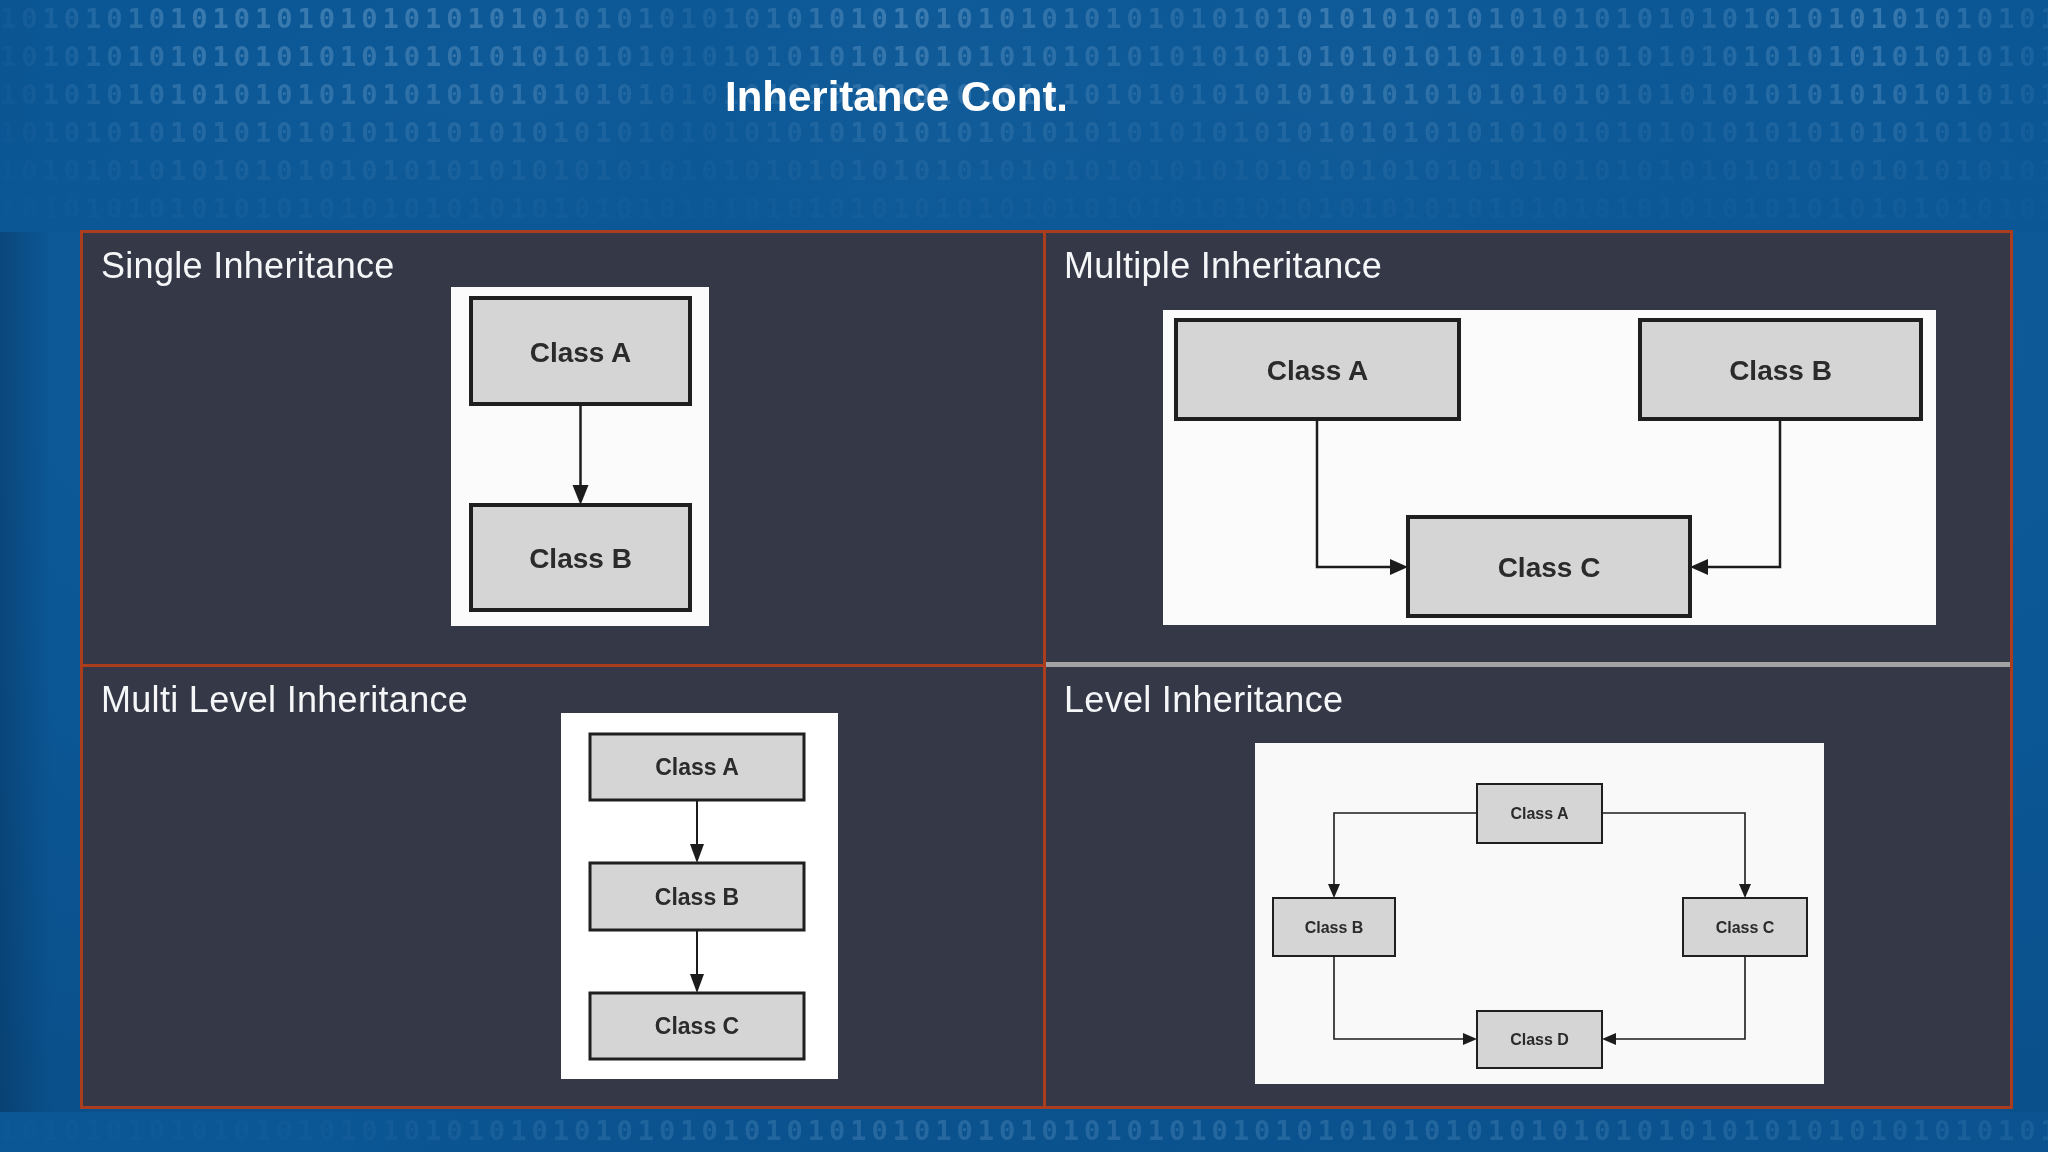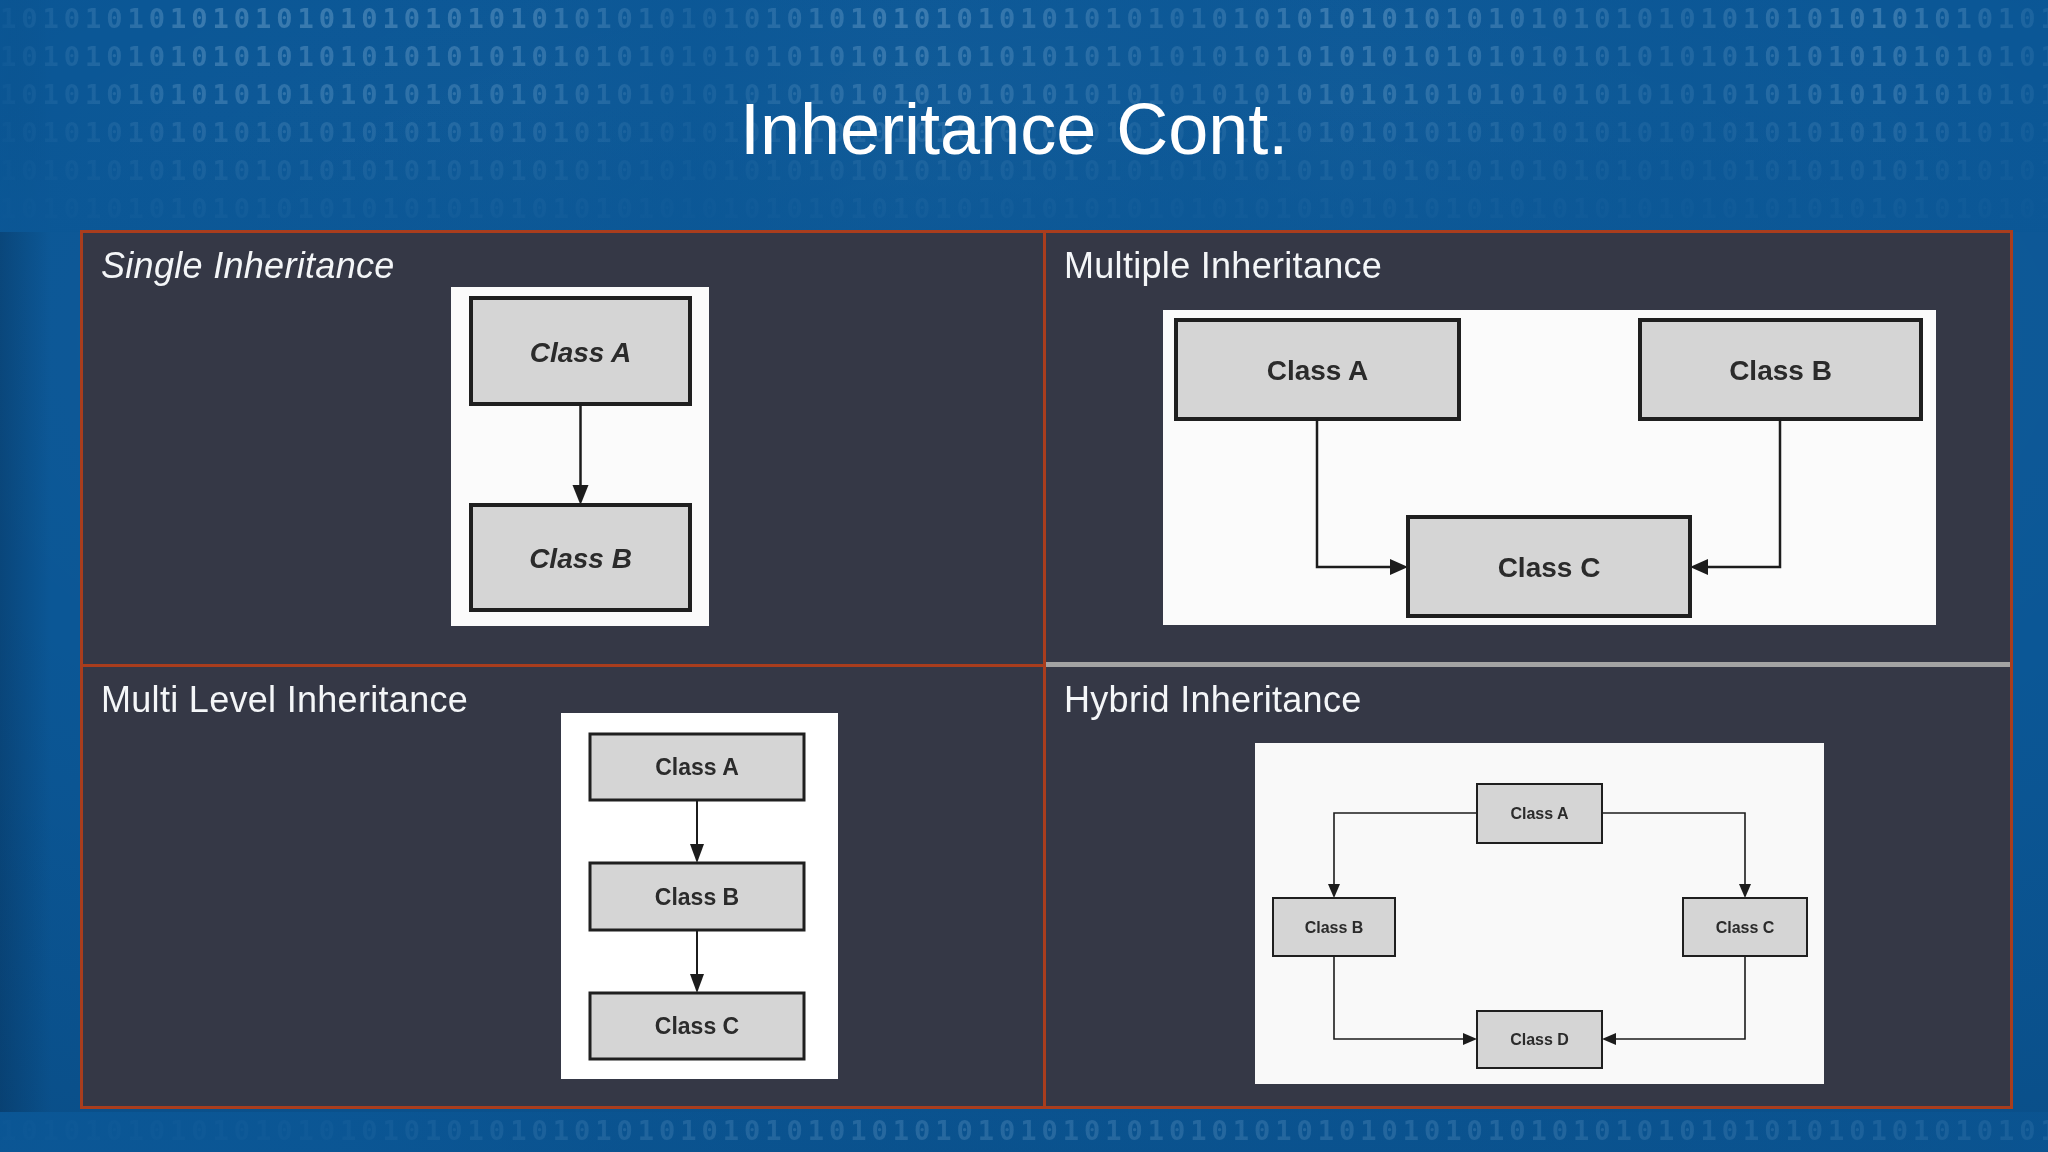--- a/index.html
+++ b/index.html
@@ -43,31 +43,31 @@
       rgba(11,87,150,.35) 70%, rgba(11,87,150,.75) 100%);
   }
   .fade-bottom{
     position:absolute;inset:0;pointer-events:none;
     background:linear-gradient(90deg,
       rgba(11,87,150,.95) 0%, rgba(11,87,150,.85) 16%, rgba(11,87,150,.35) 30%,
       rgba(11,87,150,.1) 45%, rgba(11,87,150,.25) 75%, rgba(11,87,150,.55) 100%);
   }
   
   .title{
-    position:absolute;left:722px;top:70px;margin:18px;
-    font-size:72px;font-weight:400;color:#ffffff;letter-spacing:0;
+    position:absolute;left:722px;top:70px;margin:3px;
+    font-size:42px;font-weight:700;color:#ffffff;letter-spacing:0;
   }
   
   .content{
     position:absolute;left:80px;top:230px;width:1933px;height:879px;
     box-sizing:border-box;border:3px solid #a93d1d;background:#353846;
     display:grid;grid-template-columns:963px 1fr;grid-template-rows:434px 1fr;
   }
   .q{position:relative;box-sizing:border-box;}
-  .q-tl{border-right:3px solid #a93d1d;border-bottom:3px solid #a93d1d;font-style:italic;}
+  .q-tl{border-right:3px solid #a93d1d;border-bottom:3px solid #a93d1d;}
   .q-tr{border-bottom:5px solid #a3a3a3;}
   .q-bl{border-right:3px solid #a93d1d;}
   .qh{
     margin:0;padding:12px 0 0 18px;
     font-size:36px;font-weight:400;color:#f4f6f8;letter-spacing:.3px;
   }
   .img-panel{position:absolute;background:#fbfbfb;}
   .panel-single{left:368px;top:54px;width:258px;height:339px;}
   .panel-multiple{left:117px;top:77px;width:773px;height:315px;}
   .panel-multilevel{left:478px;top:46px;width:277px;height:366px;background:#ffffff;}
@@ -161,21 +161,21 @@
         <polygon class="ah" points="129,261 143,261 136,280"></polygon>
         <g>
           <rect class="node" x="29" y="280" width="214" height="66" stroke-width="3"></rect>
           <text class="n" x="136" y="313" font-size="23">Class C</text>
         </g>
       </svg>
     </div>
   </section>
 
   <section class="q q-br">
-    <h2 class="qh">Hybrid Inheritance</h2>
+    <h2 class="qh">Level Inheritance</h2>
     <div class="img-panel panel-hybrid">
       <svg viewBox="0 0 569 341">
         <path class="edge" d="M222,70 L79,70 L79,143" stroke-width="1.6"></path>
         <polygon class="ah" points="73,141 85,141 79,155"></polygon>
         <path class="edge" d="M347,70 L490,70 L490,143" stroke-width="1.6"></path>
         <polygon class="ah" points="484,141 496,141 490,155"></polygon>
         <path class="edge" d="M79,213 L79,296 L210,296" stroke-width="1.6"></path>
         <polygon class="ah" points="208,290 208,302 222,296"></polygon>
         <path class="edge" d="M490,213 L490,296 L359,296" stroke-width="1.6"></path>
         <polygon class="ah" points="361,290 361,302 347,296"></polygon>

